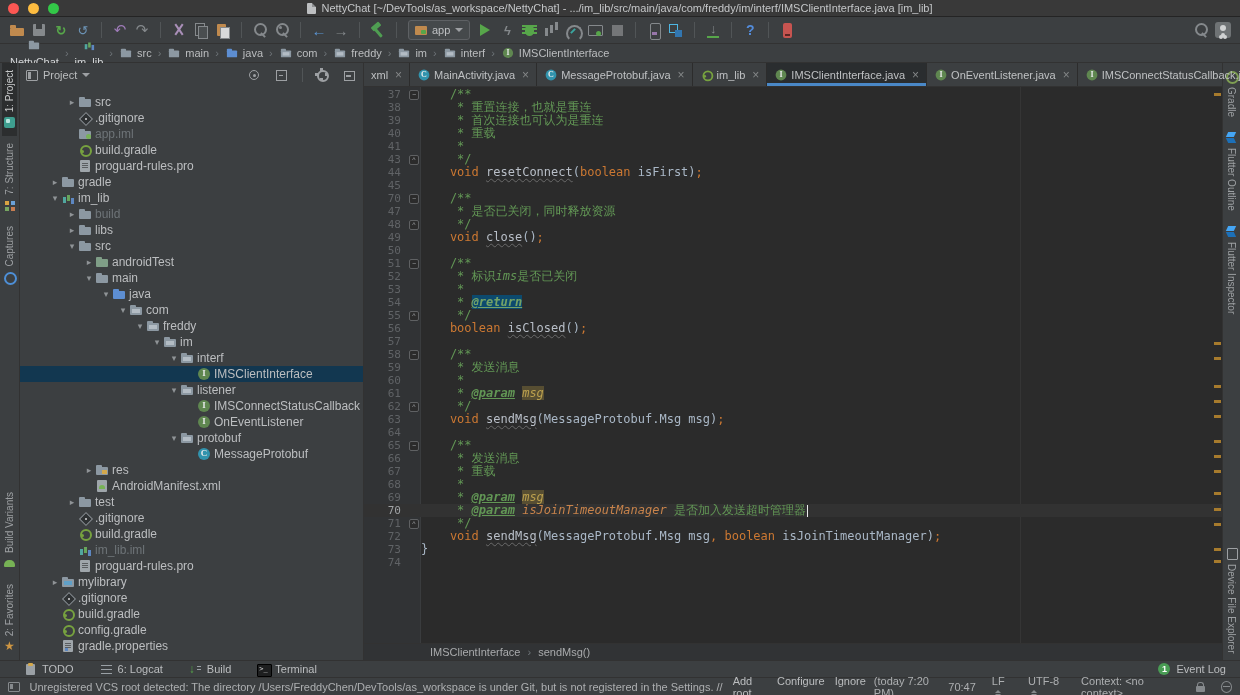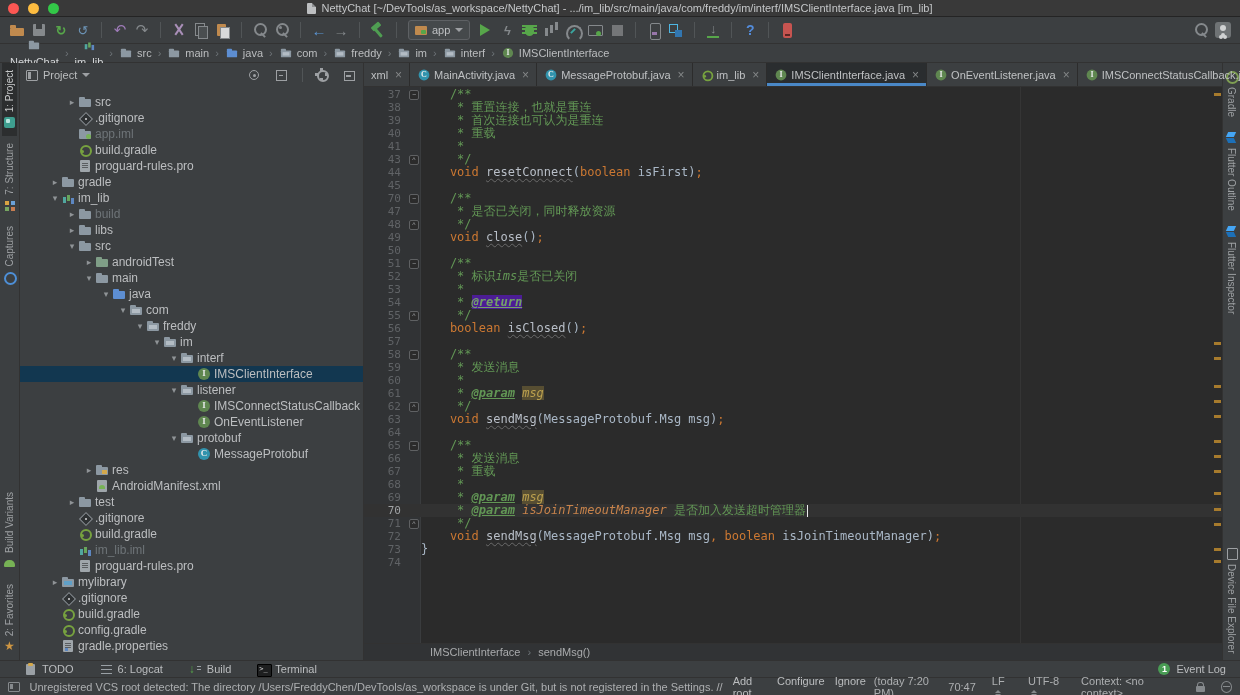--- a/index.html
+++ b/index.html
@@ -193,21 +193,21 @@
   .fold-s::before, .fold-e::before { position:absolute; left:2px; top:2px; width:8px; height:8px; border:1px solid #5F6163;
       background:#2B2B2B; color:#9DA0A3; font-size:7px; line-height:7px; text-align:center; border-radius:2px; }
   .fold-s::before{ content:"−"; }
   .fold-e::before{ content:"^"; }
   .cl pre { font:12px/13px "DejaVu Sans Mono", monospace; white-space:pre; flex:1; height:13px; }
   .cl.cur { background:#323232; }
   .cl.cur .ln { color:#A0A3A6; }
   .tk-c  { color:#629755; }
   .tk-ci { color:#629755; font-style:italic; }
   .tk-tag  { color:#629755; font-weight:bold; font-style:italic; text-decoration:underline; }
-  .tk-tagh { color:#74A267; font-weight:bold; font-style:italic; text-decoration:underline; background:#4c1d95; }
+  .tk-tagh { color:#74A267; font-weight:bold; font-style:italic; text-decoration:underline; background:#0c4a6e; }
   .tk-tv  { color:#C8834B; font-style:italic; }
   .tk-tvh { color:#BCA14F; font-style:italic; background:#574E32; }
   .tk-k { color:#CC7832;margin-top:16px; }
   .tk-m { color:#B9BFC8; text-decoration:underline wavy #6A6A6A 1px; text-underline-offset:2px; }
   .tk-t { color:#A9B7C6; }
   .tk-s { color:#CC7832; }
   .caret { display:inline-block; width:1.5px; height:12px; background:#ECECEC; vertical-align:text-bottom; margin-left:1px; }
 
   #stripe-marks { position:absolute; right:0; top:0; width:10px; height:100%; }
   .smark { position:absolute; right:1px; width:7px; height:3px; background:#A77B2D; }

